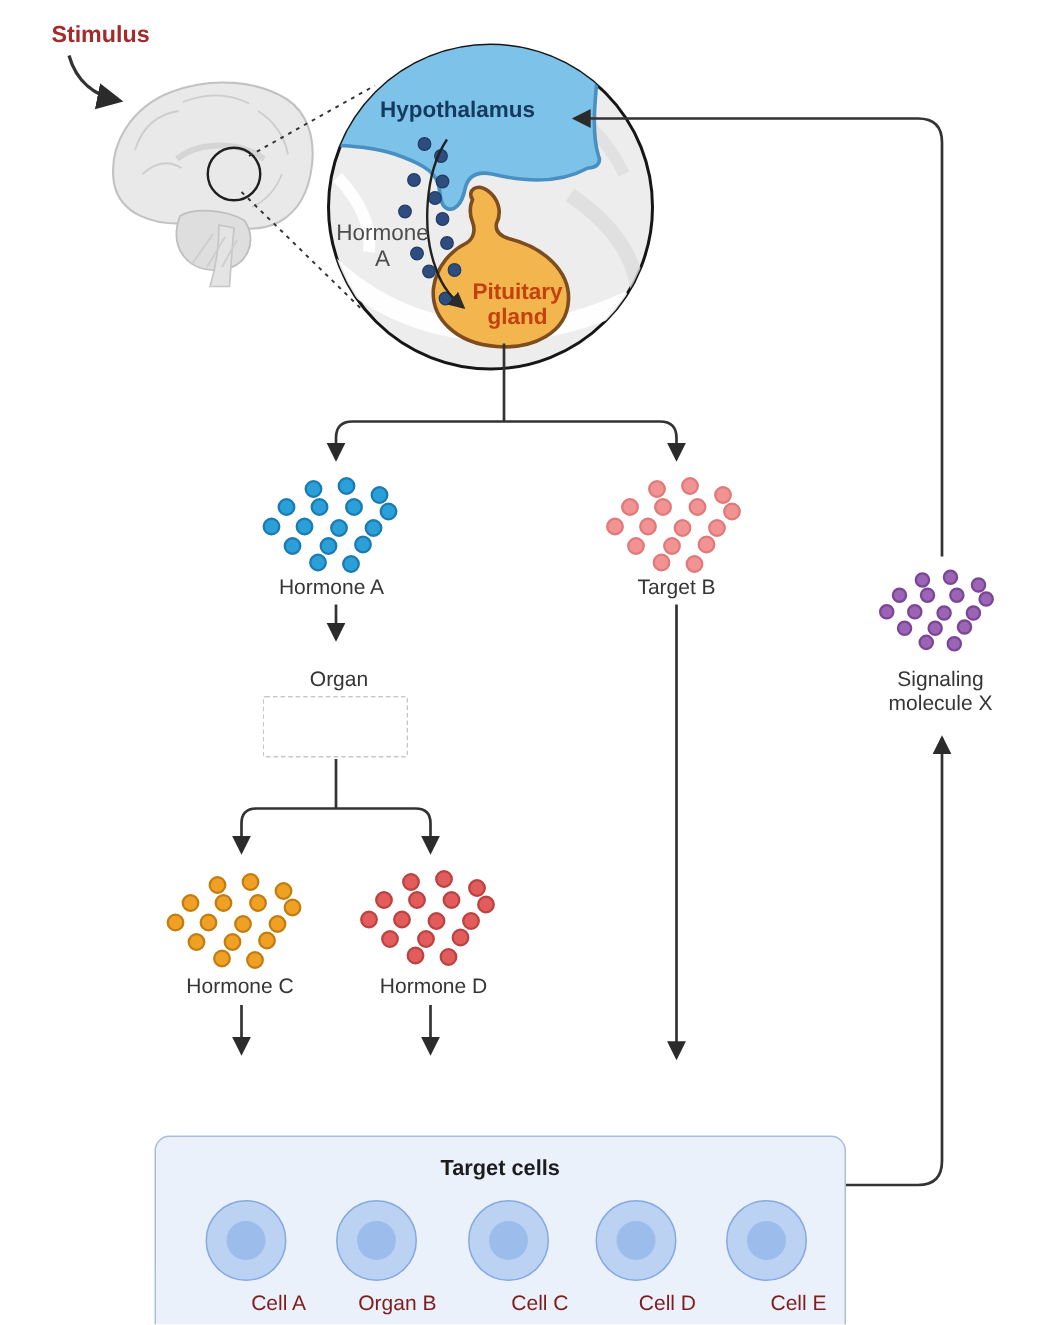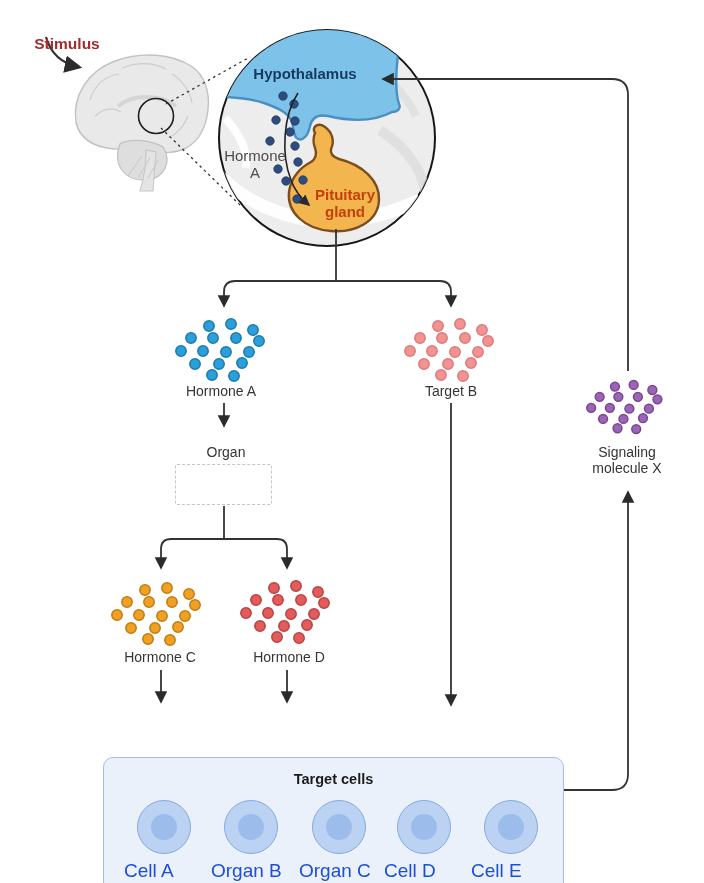--- a/index.html
+++ b/index.html
@@ -24,21 +24,21 @@
     font-weight:bold;font-size:14.5px;color:#1c1c1c;
   }
   .cell{
     position:absolute;width:54px;height:54px;border-radius:50%;
     border:1.5px solid #85a9e0;box-sizing:border-box;background:#bcd2f2;
   }
   .nucleus{
     position:absolute;left:13px;top:13px;width:26px;height:26px;
     border-radius:50%;background:#9cbcec;
   }
-  .cell-lbl{position:absolute;top:102px;width:80px;text-align:left;font-size:19px;color:#1d4ed8;}
+  .cell-lbl{position:absolute;top:102px;width:80px;text-align:right;font-size:14px;color:#7f1d1d;}
   .organ-box{
     position:absolute;left:175px;top:464px;width:97px;height:41px;
     border:1.6px dashed #c6c6c6;border-radius:2px;box-sizing:border-box;
   }
 </style>
 </head>
 <body>
 
 <div class="stage">
 
@@ -209,21 +209,21 @@
         <circle cx="3.4" cy="1.7" r="4.42" fill="#9c64b4" stroke="#7b4596" stroke-width="1.5"></circle>
         <circle cx="22.95" cy="1.7" r="4.42" fill="#9c64b4" stroke="#7b4596" stroke-width="1.5"></circle>
         <circle cx="-22.95" cy="11.9" r="4.42" fill="#9c64b4" stroke="#7b4596" stroke-width="1.5"></circle>
         <circle cx="-2.55" cy="11.9" r="4.42" fill="#9c64b4" stroke="#7b4596" stroke-width="1.5"></circle>
         <circle cx="17" cy="11.049999999999999" r="4.42" fill="#9c64b4" stroke="#7b4596" stroke-width="1.5"></circle>
         <circle cx="-8.5" cy="21.25" r="4.42" fill="#9c64b4" stroke="#7b4596" stroke-width="1.5"></circle>
         <circle cx="10.2" cy="22.099999999999998" r="4.42" fill="#9c64b4" stroke="#7b4596" stroke-width="1.5"></circle>
       </g>
   </svg>
 
-  <div class="lbl bold" style="left: 22px; top: 15px; width: 90px; font-size: 15.5px; color: rgb(163, 43, 43); margin-top: 20px;">Stimulus</div>
+  <div class="lbl bold" style="left: 22px; top: 15px; width: 90px; font-size: 15.5px; color: rgb(163, 43, 43);">Stimulus</div>
 
   <div class="lbl bold" style="left: 225px; top: 65px; width: 160px; font-size: 15px; color: rgb(22, 57, 95);">Hypothalamus</div>
 
   <div class="lbl preline" style="left: 210px; top: 147px; width: 90px; font-size: 15px; color: rgb(77, 77, 77);">Hormone
 A</div>
 
   <div class="lbl preline bold" style="left: 295px; top: 186px; width: 100px; font-size: 15px; color: #c2410c;">Pituitary
 gland</div>
 
   <div class="lbl" style="left:166px;top:383px;width:110px;">Hormone A</div>
@@ -255,18 +255,18 @@
     </div>
     <div class="cell" style="left: 293px; top: 42px; background: rgb(188, 210, 242); border-color: rgb(133, 169, 224);">
       <div class="nucleus" style="background: rgb(156, 188, 236);"></div>
     </div>
     <div class="cell" style="left: 380px; top: 42px; background: rgb(188, 210, 242); border-color: rgb(133, 169, 224);">
       <div class="nucleus" style="background: rgb(156, 188, 236);"></div>
     </div>
 
     <div class="cell-lbl" style="left:20px;">Cell A</div>
     <div class="cell-lbl" style="left:107px;">Organ B</div>
-    <div class="cell-lbl" style="left:195px;">Organ C</div>
+    <div class="cell-lbl" style="left:195px;">Cell C</div>
     <div class="cell-lbl" style="left:280px;">Cell D</div>
     <div class="cell-lbl" style="left:367px;">Cell E</div>
   </div>
 
 </div>
 
 </body></html>

